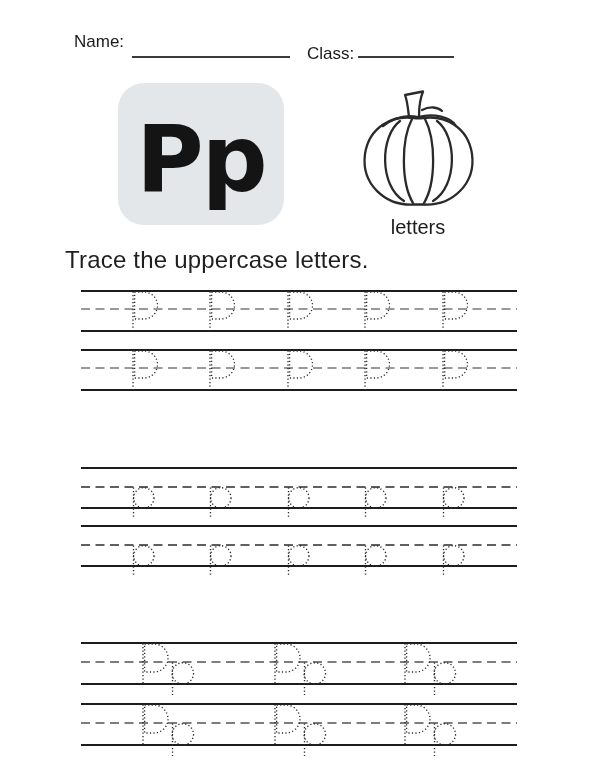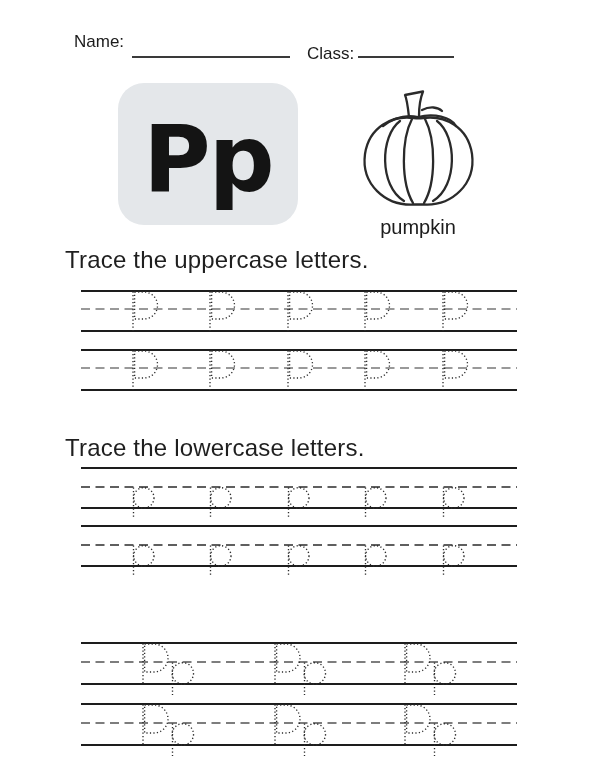--- a/index.html
+++ b/index.html
@@ -8,21 +8,21 @@
     font-family:"Liberation Sans",sans-serif;overflow:hidden;
   }
   .lbl{position:absolute;font-size:17px;font-weight:500;color:var(--ink,#1b1b1b);white-space:nowrap;}
   .uline{position:absolute;height:1.5px;background:#3a3a3a;}
   #name-label{left:74px;top:32px;}
   #name-line{left:132px;top:56px;width:158px;}
   #class-label{left:307px;top:32px;margin-top:12px;}
   #class-line{left:358px;top:56px;width:96px;}
 
   .letter-card{
-    position:absolute;left:118px;top:83px;width:180px;height:142px;
+    position:absolute;left:118px;top:83px;width:166px;height:142px;
     border-radius:26px;background:var(--card-bg,#e4e7ea);
     display:flex;align-items:center;justify-content:center;
   }
   .card-letters{
     font-family:"DejaVu Sans",sans-serif;font-weight:bold;
     font-size:92px;color:#141414;letter-spacing:-2px;line-height:1;
     transform:translateY(6px);
   }
 
   .pumpkin-svg{position:absolute;left:352px;top:90px;}
@@ -59,24 +59,23 @@
     <path d="M57,27 C56,18 55,9 53,5 L71,1.5 C68,9 67,18 67,26"></path>
     <path d="M31,36 C44,26 57,25 66,27"></path>
     <path d="M66,27 C82,23 99,27 104,36"></path>
     <path d="M70,20 C78,16 86,17 90,21"></path>
     <path d="M62,28 C40,25 17,37 13,64 C9,94 33,116 62,114.5 L72,114.5 C100,116 124,94 120,64 C116,37 93,25 71,28 C68,28.5 65,28.5 62,28 Z"></path>
     <path d="M48,31 C28,46 27,96 52,111"></path>
     <path d="M85,31 C105,46 106,96 81,111"></path>
     <path d="M60,29 C49,50 49,93 61,113"></path>
     <path d="M73,29 C84,50 84,93 72,113"></path>
   </svg>
-  <div class="pumpkin-label">pumpkin</div>
+  <div class="pumpkin-label">letters</div>
 
   <div class="heading" id="heading-upper">Trace the uppercase letters.</div>
-  <div class="heading" id="heading-lower">Trace the lowercase letters.</div>
 
   <div id="trace-rows-container">
       <svg width="438" height="46" viewBox="0 0 438 46" class="trace-row" style="top: 289px;">
         <path d="M1 2 H437" class="guide-solid" fill="none"></path>
         <path d="M1 20 H437" class="guide-dash" fill="none" stroke="#999999"></path>
         <path d="M1 42 H437" class="guide-solid" fill="none"></path>
         <g>
           <path d="M53 2.5 V42" class="trace-glyph" fill="none"></path>
           <path d="M54.6 3 H64 A13.5 13.5 0 0 1 64 30 H54.6 Z" class="trace-glyph" fill="none"></path>
         </g>

